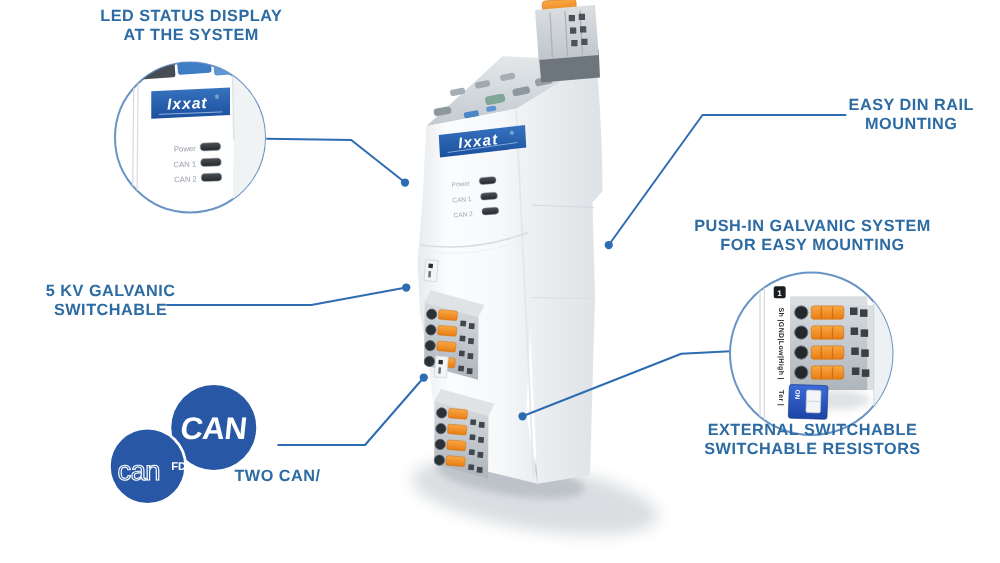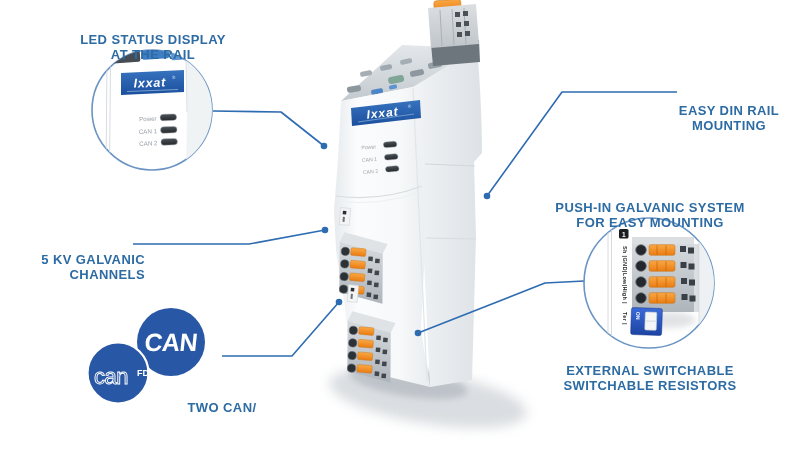--- a/index.html
+++ b/index.html
@@ -1,20 +1,20 @@
 <!DOCTYPE html>
 <html><head>
 <meta charset="utf-8">
 <style>
   html,body{margin:0;padding:0;background:#ffffff;}
   .stage{position:relative;width:800px;height:450px;background:#ffffff;overflow:hidden;
          font-family:"Liberation Sans",sans-serif;}
   .art{position:absolute;left:0;top:0;}
   .callout-label{position:absolute;color:#2d6ba3;font-weight:700;font-size:13px;
-                 line-height:15px;letter-spacing:.4px;text-align:center;margin-top:27px;}
+                 line-height:15px;letter-spacing:.4px;text-align:center;}
 </style>
 </head>
 <body>
 
 <div class="stage">
 
 <svg class="art" width="800" height="450" viewBox="0 0 800 450">
   <defs>
     <linearGradient id="gradFront" x1="0" y1="0" x2="1" y2="0">
       <stop offset="0" stop-color="#e7ebee"></stop>
@@ -250,36 +250,36 @@
   </g>
   <g>
     <circle cx="118" cy="373" r="30.5" fill="#2857a5" stroke="#ffffff" stroke-width="2.2"></circle>
     <text x="111" y="384" text-anchor="middle" font-size="22" letter-spacing="-0.5" fill="none" stroke="#ffffff" stroke-width="0.9">can</text>
     <text x="143" y="376" text-anchor="middle" font-size="9" font-weight="bold" fill="#ffffff">FD</text>
   </g>
 </svg>
 
 <div class="callout-label" style="left:38px;top:5px;width:230px;">
   <div>LED STATUS DISPLAY</div>
-  <div>AT THE RAIL</div>
+  <div>AT THE SYSTEM</div>
 </div>
 
 <div class="callout-label" style="left:629px;top:76px;width:200px;">
   <div>EASY DIN RAIL</div>
   <div>MOUNTING</div>
 </div>
 
 <div class="callout-label" style="left:540px;top:173px;width:220px;">
   <div>PUSH-IN GALVANIC SYSTEM</div>
   <div>FOR EASY MOUNTING</div>
 </div>
 
-<div class="callout-label" style="left:0px;top:225px;width:145px;text-align:right;">
+<div class="callout-label" style="left:16px;top:225px;width:145px;">
   <div>5 KV GALVANIC</div>
-  <div>CHANNELS</div>
+  <div>SWITCHABLE</div>
 </div>
 
 <div class="callout-label" style="left:540px;top:336px;width:220px;">
   <div>EXTERNAL SWITCHABLE</div>
   <div>SWITCHABLE RESISTORS</div>
 </div>
 
 <div class="callout-label" style="left:147px;top:373px;width:150px;">
   <div>TWO CAN/</div>
 </div>

